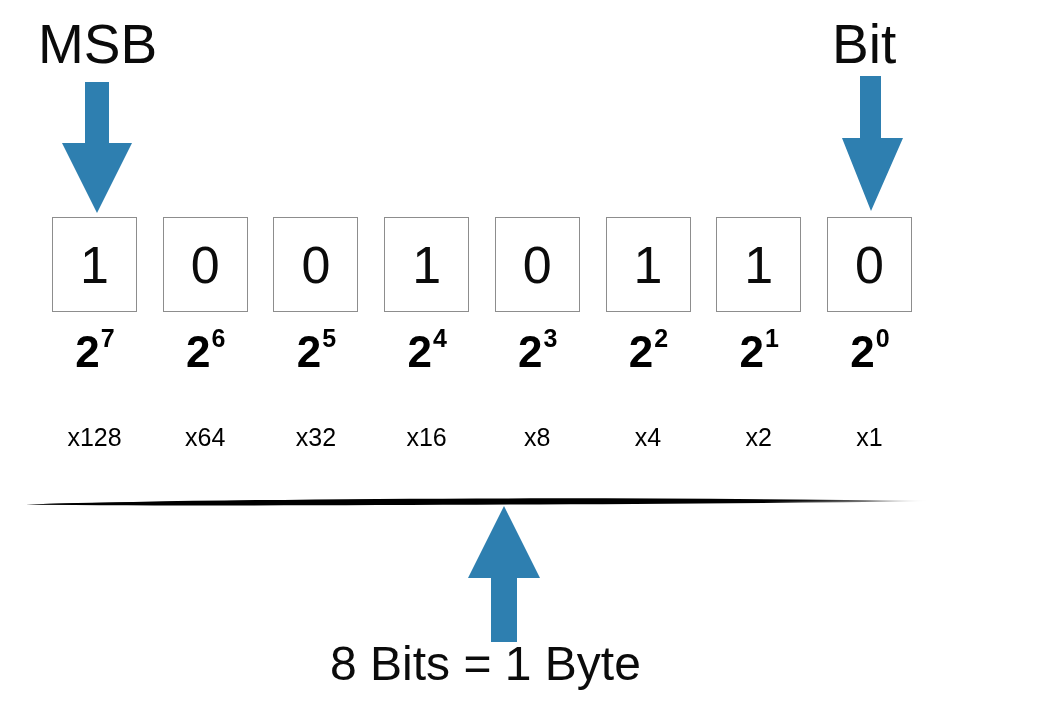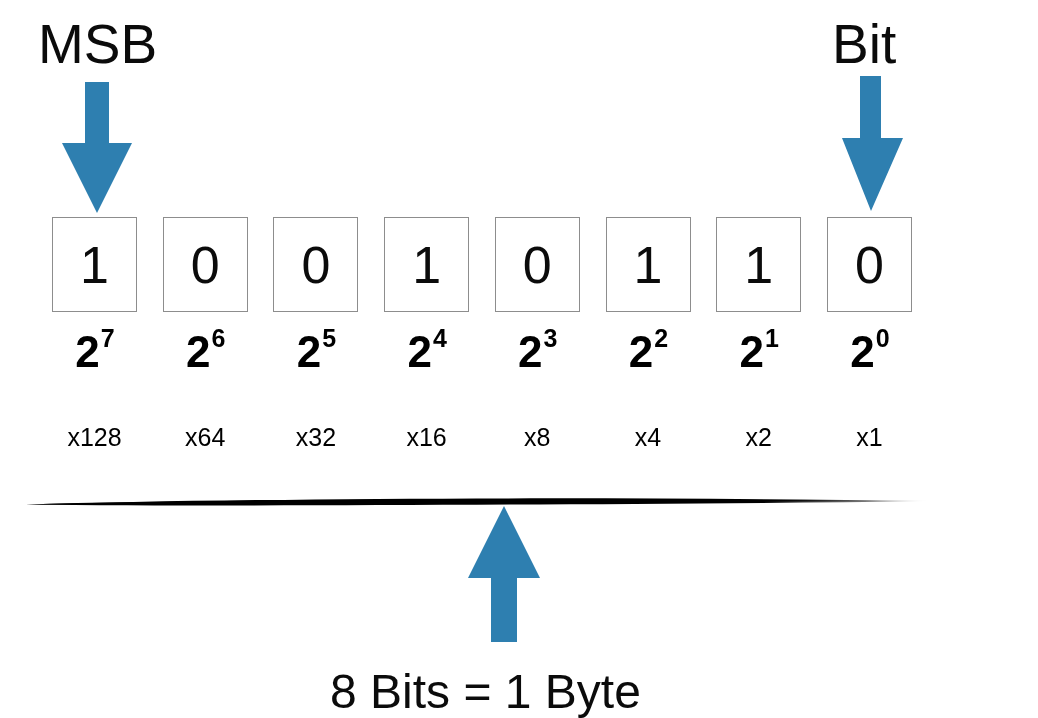--- a/index.html
+++ b/index.html
@@ -25,21 +25,21 @@
     position: absolute;
     font-family: Liberation Sans, sans-serif;
     font-weight: 400;
     color: #0b0b0b;
     white-space: nowrap;
     line-height: 1;
   }
   #msb-label  { left: 38px;  top: 17px;  font-size: 55px; }
   #bit-label  { left: 832px; top: 17px;  font-size: 55px; }
   #lsb-label  { left: 918px; top: 146px; font-size: 55px; }
-  #caption    { left: 330px; top: 640px; font-size: 48px; margin-top: 28px; }
+  #caption    { left: 330px; top: 640px; font-size: 48px; }
 
   
   .arrow {
     position: absolute;
     line-height: 0;
   }
   #arrow-msb    { left: 56px;  top: 82px;  width: 86px;  height: 132px; }
   #arrow-bit    { left: 838px; top: 76px;  width: 70px;  height: 136px; }
   #arrow-byte   { left: 462px; top: 506px; width: 90px;  height: 136px; }
 

